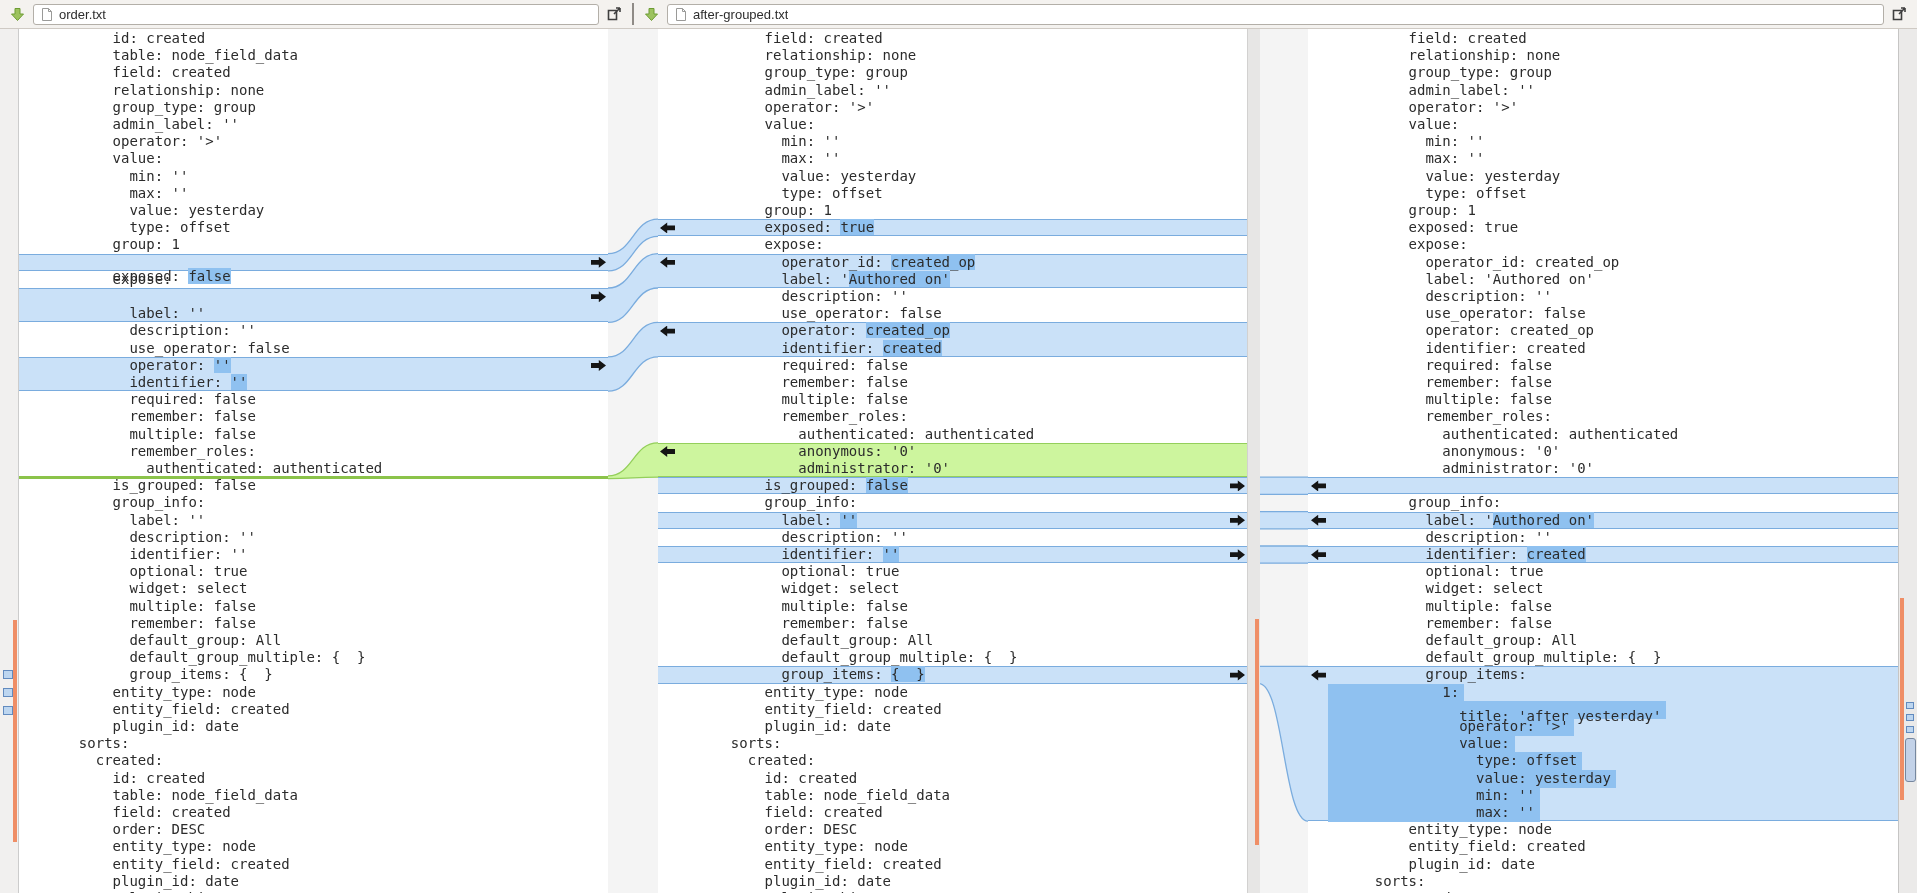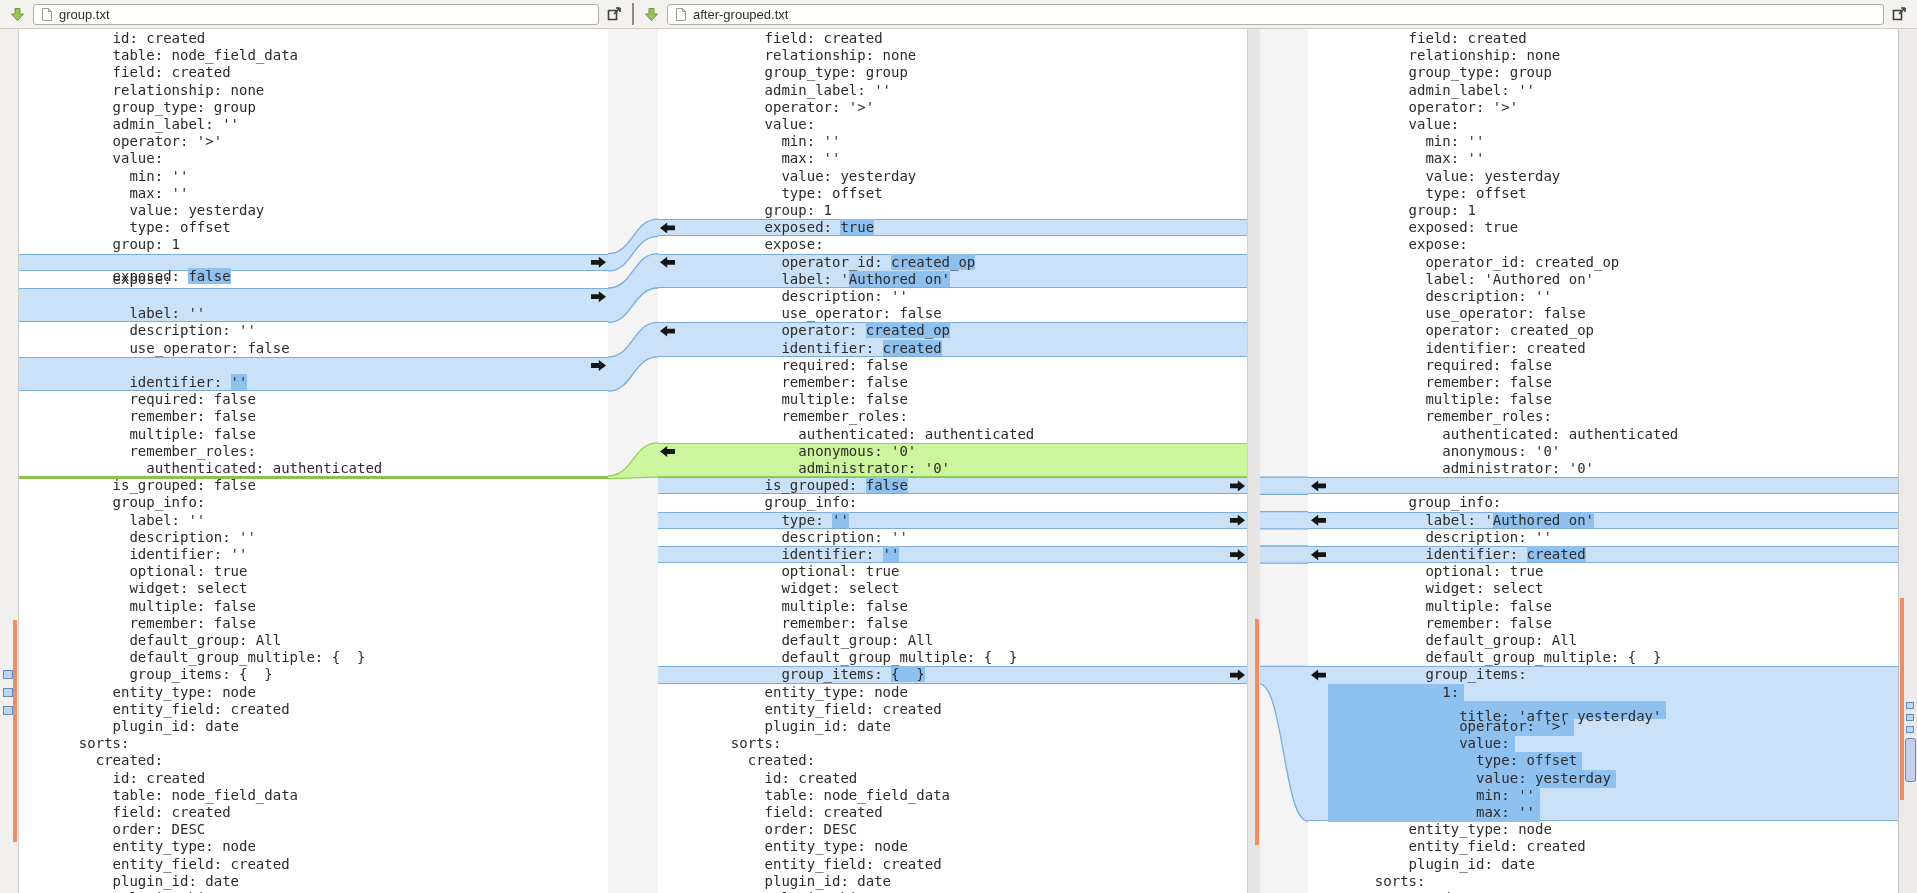--- a/index.html
+++ b/index.html
@@ -41,21 +41,21 @@
 <div class="hdr">
   <div class="hsec" style="width:632px;">
     <svg class="icon" width="17" height="17" viewBox="0 0 17 17">
         <path d="M8.5 14.5 L2.5 8 h3.5 V2.5 h5 V8 h3.5 Z" fill="#9cc25e" stroke="#6d9c33" stroke-width="1"></path>
       </svg>
     <div class="ftab">
       <svg class="icon" width="12" height="15" viewBox="0 0 12 15">
           <path d="M1.5 1.5 h6 l3 3 v9 h-9 Z" fill="#fff" stroke="#9a9a98"></path>
           <path d="M7.5 1.5 v3 h3" fill="none" stroke="#9a9a98"></path>
         </svg>
-      <span class="fname">group.txt</span>
+      <span class="fname">order.txt</span>
     </div>
     <svg class="icon" width="17" height="16" viewBox="0 0 17 16">
         <path d="M2.5 4.5 h8 v9 h-8 Z" fill="none" stroke="#3f3f3f" stroke-width="1.6"></path>
         <path d="M8 8 L14 2 M14 2 h-4 M14 2 v4" fill="none" stroke="#3f3f3f" stroke-width="1.6"></path>
       </svg>
   </div>
   <div class="hsep"></div>
   <div class="hsep"></div>
   <div class="hsec" style="flex:1;justify-content:center;">
     <svg class="icon" width="17" height="17" viewBox="0 0 17 17">
@@ -107,20 +107,21 @@
       <div class="line" style="top: 167.6px; padding-left: 44px;">        min: ''</div>
       <div class="line" style="top: 184.8px; padding-left: 44px;">        max: ''</div>
       <div class="line" style="top: 202px; padding-left: 44px;">        value: yesterday</div>
       <div class="line" style="top: 219.2px; padding-left: 44px;">        type: offset</div>
       <div class="line" style="top: 236.4px; padding-left: 44px;">      group: 1</div>
       <div class="line" style="top: 268px; padding-left: 44px;"><span>      exposed: </span><span style="background: rgb(143, 193, 240);">false</span><span></span></div>
       <div class="line" style="top: 270.8px; padding-left: 44px;">      expose:</div>
       <div class="line" style="top: 305.2px; padding-left: 44px;">        label: ''</div>
       <div class="line" style="top: 322.4px; padding-left: 44px;">        description: ''</div>
       <div class="line" style="top: 339.6px; padding-left: 44px;">        use_operator: false</div>
+      <div class="line" style="top: 356.8px; padding-left: 44px;"><span>        operator: </span><span style="background: rgb(143, 193, 240);">''</span><span></span></div>
       <div class="line" style="top: 374px; padding-left: 44px;"><span>        identifier: </span><span style="background: rgb(143, 193, 240);">''</span><span></span></div>
       <div class="line" style="top: 391.2px; padding-left: 44px;">        required: false</div>
       <div class="line" style="top: 408.4px; padding-left: 44px;">        remember: false</div>
       <div class="line" style="top: 425.6px; padding-left: 44px;">        multiple: false</div>
       <div class="line" style="top: 442.8px; padding-left: 44px;">        remember_roles:</div>
       <div class="line" style="top: 460px; padding-left: 44px;">          authenticated: authenticated</div>
       <div class="line" style="top: 477.2px; padding-left: 44px;">      is_grouped: false</div>
       <div class="line" style="top: 494.4px; padding-left: 44px;">      group_info:</div>
       <div class="line" style="top: 511.6px; padding-left: 44px;">        label: ''</div>
       <div class="line" style="top: 528.8px; padding-left: 44px;">        description: ''</div>
@@ -176,21 +177,21 @@
       <div class="line" style="top: 339.6px; padding-left: 56px;"><span>        identifier: </span><span style="background: rgb(143, 193, 240);">created</span><span></span></div>
       <div class="line" style="top: 356.8px; padding-left: 56px;">        required: false</div>
       <div class="line" style="top: 374px; padding-left: 56px;">        remember: false</div>
       <div class="line" style="top: 391.2px; padding-left: 56px;">        multiple: false</div>
       <div class="line" style="top: 408.4px; padding-left: 56px;">        remember_roles:</div>
       <div class="line" style="top: 425.6px; padding-left: 56px;">          authenticated: authenticated</div>
       <div class="line" style="top: 442.8px; padding-left: 56px;">          anonymous: '0'</div>
       <div class="line" style="top: 460px; padding-left: 56px;">          administrator: '0'</div>
       <div class="line" style="top: 477.2px; padding-left: 56px;"><span>      is_grouped: </span><span style="background: rgb(143, 193, 240);">false</span><span></span></div>
       <div class="line" style="top: 494.4px; padding-left: 56px;">      group_info:</div>
-      <div class="line" style="top: 511.6px; padding-left: 56px;"><span>        type: </span><span style="background: rgb(143, 193, 240);">''</span><span></span></div>
+      <div class="line" style="top: 511.6px; padding-left: 56px;"><span>        label: </span><span style="background: rgb(143, 193, 240);">''</span><span></span></div>
       <div class="line" style="top: 528.8px; padding-left: 56px;">        description: ''</div>
       <div class="line" style="top: 546px; padding-left: 56px;"><span>        identifier: </span><span style="background: rgb(143, 193, 240);">''</span><span></span></div>
       <div class="line" style="top: 563.2px; padding-left: 56px;">        optional: true</div>
       <div class="line" style="top: 580.4px; padding-left: 56px;">        widget: select</div>
       <div class="line" style="top: 597.6px; padding-left: 56px;">        multiple: false</div>
       <div class="line" style="top: 614.8px; padding-left: 56px;">        remember: false</div>
       <div class="line" style="top: 632px; padding-left: 56px;">        default_group: All</div>
       <div class="line" style="top: 649.2px; padding-left: 56px;">        default_group_multiple: {  }</div>
       <div class="line" style="top: 666.4px; padding-left: 56px;"><span>        group_items: </span><span style="background: rgb(143, 193, 240);">{  }</span><span></span></div>
       <div class="line" style="top: 683.6px; padding-left: 56px;">      entity_type: node</div>

